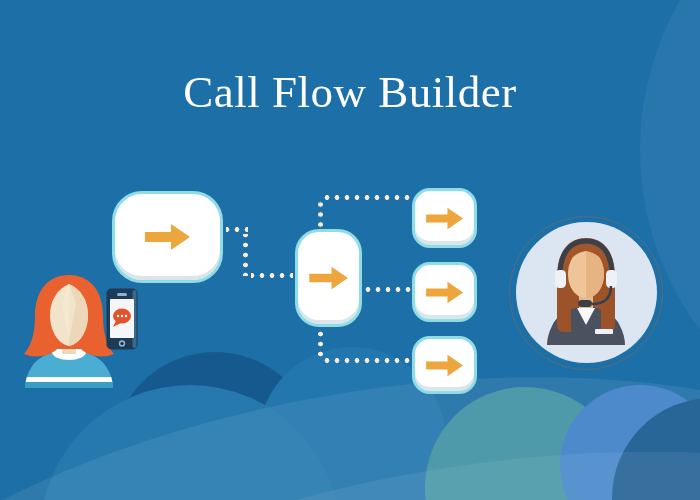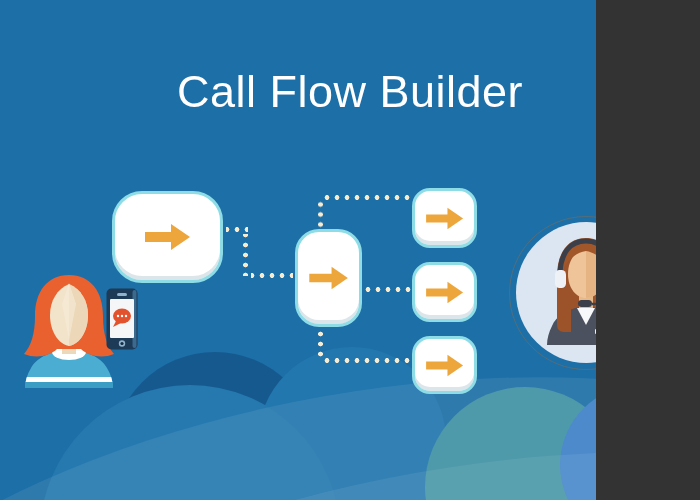--- a/index.html
+++ b/index.html
@@ -1,19 +1,19 @@
 <!DOCTYPE html>
 <html style="--background: #1d6fa7; --title-text: #ffffff; --box-fill: #ffffff; --box-border: #8edce6; --arrow: #eda63c; --dots: #f7ecd2; --agent-circle: #dbe6f2; --caller-hair: #e9612e; --caller-top: #4badd2; --agent-hair: #9c5329; --agent-suit: #4b515f; --phone-body: #1d3a57; --bubble: #e2532d;"><head>
 <meta charset="utf-8">
 <style>
   html,body{margin:0;padding:0;background:#333;}
   .stage{
-    position:relative;width:596px;height:500px;overflow:hidden;
+    position:relative;width:700px;height:500px;overflow:hidden;
     background:var(--background,#1d6fa7);
-    font-family:Liberation Sans, sans-serif;
+    font-family:Liberation Serif, serif;
   }
   .stage *{position:absolute;box-sizing:border-box;}
 
   
   .bgc{border-radius:50%;}
   .bg-arc-tr{left:640px;top:-150px;width:600px;height:600px;background:rgba(255,255,255,0.05);}
   .bg-dark-left{left:112px;top:352px;width:206px;height:206px;background:#16598f;}
   .bg-mid{left:258px;top:347px;width:188px;height:188px;background:#2277ae;}
   .bg-light-bl{left:40px;top:385px;width:300px;height:300px;background:#2579af;}
   .bg-teal{left:425px;top:387px;width:200px;height:200px;background:#3f92a4;}

